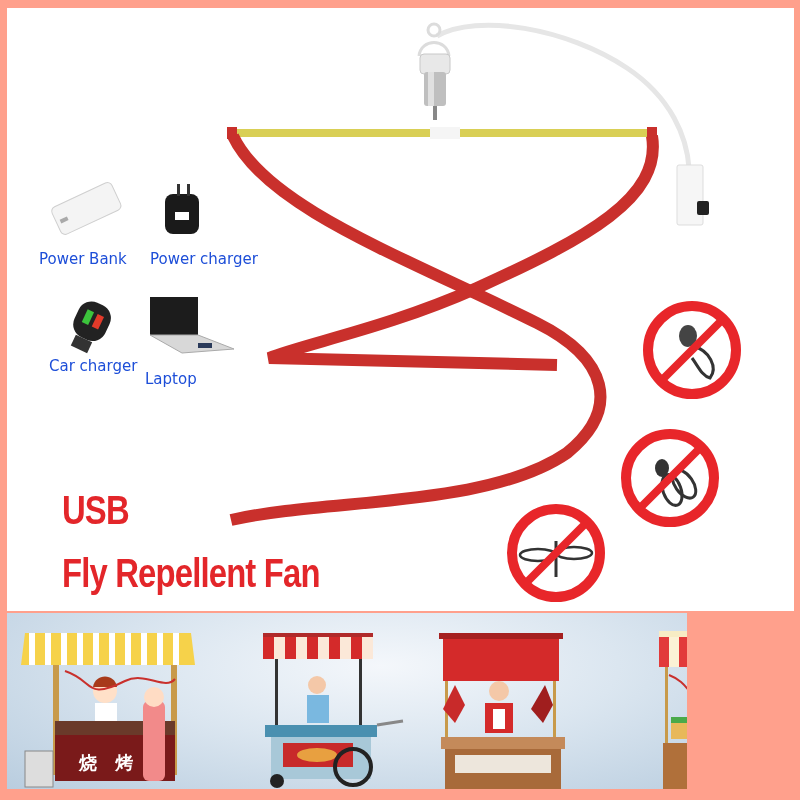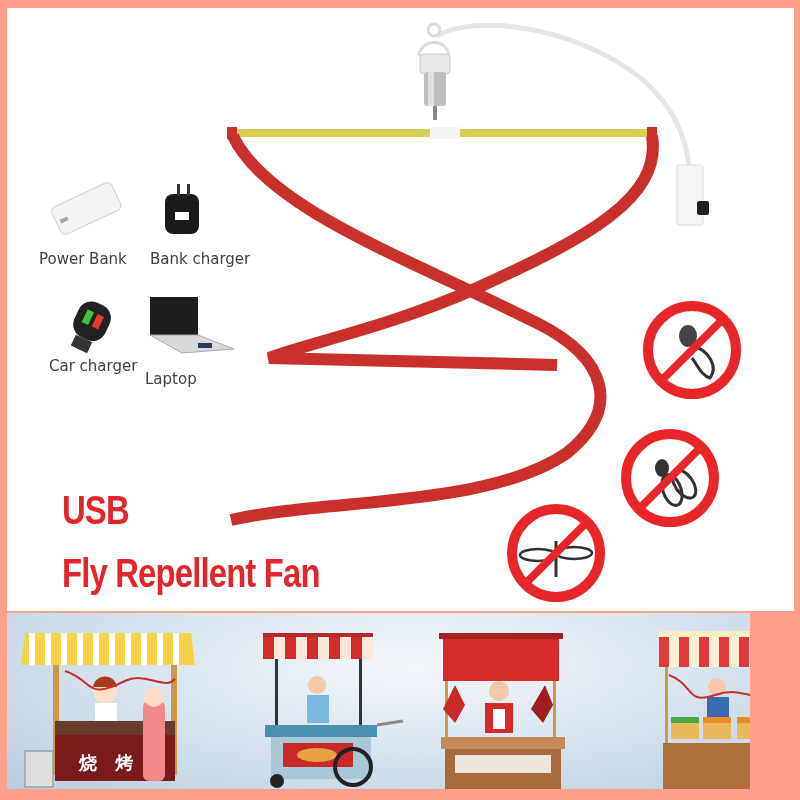--- a/index.html
+++ b/index.html
@@ -1,22 +1,22 @@
 <!DOCTYPE html>
 <html><head>
   <meta charset="utf-8">
   <style>
     html, body { margin: 0; padding: 0; }
     body { width: 800px; height: 800px; overflow: hidden; font-family: "Liberation Sans", sans-serif; }
     .frame { position: relative; width: 800px; height: 800px; background: #ffa08c; box-sizing: border-box; }
     .canvas { position: absolute; left: 7px; top: 8px; width: 787px; height: 603px; background: #ffffff; overflow: hidden; }
-    .scenes { position: absolute; left: 7px; top: 613px; width: 743px; height: 176px; overflow: hidden;
+    .scenes { position: absolute; left: 7px; top: 613px; width: 680px; height: 176px; overflow: hidden;
       background: radial-gradient(ellipse at 55% 30%, #f4f7fb 0%, #dbe6f0 45%, #b9cddf 100%); }
     .abs { position: absolute; }
-    .device-label { position: absolute; font-size: 15px; color: #404040; font-family: "DejaVu Sans", sans-serif; white-space: nowrap; }
+    .device-label { position: absolute; font-size: 15px; color: #1d4ed8; font-family: "DejaVu Sans", sans-serif; white-space: nowrap; }
     .title { position: absolute; left: 55px; color: #e3262a; font-family: "Liberation Sans", sans-serif; font-weight: bold;
       font-size: 40px; letter-spacing: -1px; transform: scaleX(0.82); transform-origin: left center; line-height: 1; }
     .title.line1 { top: 482px; }
     .title.line2 { top: 545px; }
     .nosign { position: absolute; }
     .stall { position: absolute; }
     .stall-sign { position: absolute; color: #fff; font-weight: bold; font-size: 18px; font-family: "DejaVu Sans", sans-serif; letter-spacing: 6px; }
   </style>
 </head>
 <body>
@@ -60,21 +60,21 @@
     <div class="device-label" style="left:32px;top:242px">Power Bank</div>
 
     <div class="abs" style="left:150px;top:172px;width:50px;height:60px;">
       <svg width="50" height="60">
           <rect x="8" y="14" width="34" height="40" rx="8" fill="#1a1a1a"></rect>
           <rect x="18" y="32" width="14" height="8" fill="#fff"></rect>
           <rect x="20" y="4" width="3" height="12" fill="#333"></rect>
           <rect x="30" y="4" width="3" height="12" fill="#333"></rect>
         </svg>
     </div>
-    <div class="device-label" style="left:143px;top:242px">Bank charger</div>
+    <div class="device-label" style="left:143px;top:242px">Power charger</div>
 
     <div class="abs" style="left:55px;top:290px;width:55px;height:60px;">
       <svg width="55" height="60">
           <g transform="rotate(25 28 30)">
             <rect x="10" y="4" width="34" height="38" rx="14" fill="#222"></rect>
             <rect x="18" y="14" width="7" height="14" fill="#3cc43c"></rect>
             <rect x="29" y="14" width="7" height="14" fill="#e33a2a"></rect>
             <rect x="18" y="42" width="18" height="12" fill="#333"></rect>
           </g>
         </svg>

